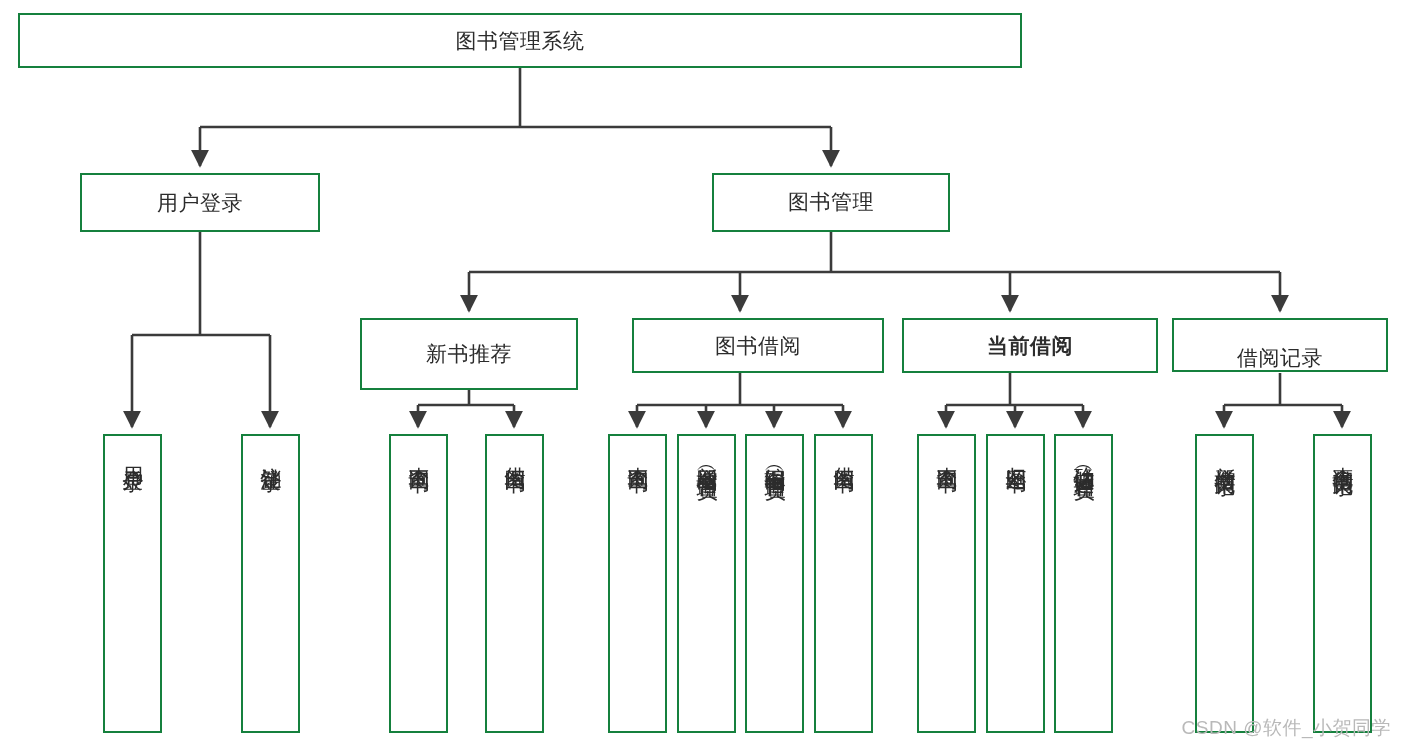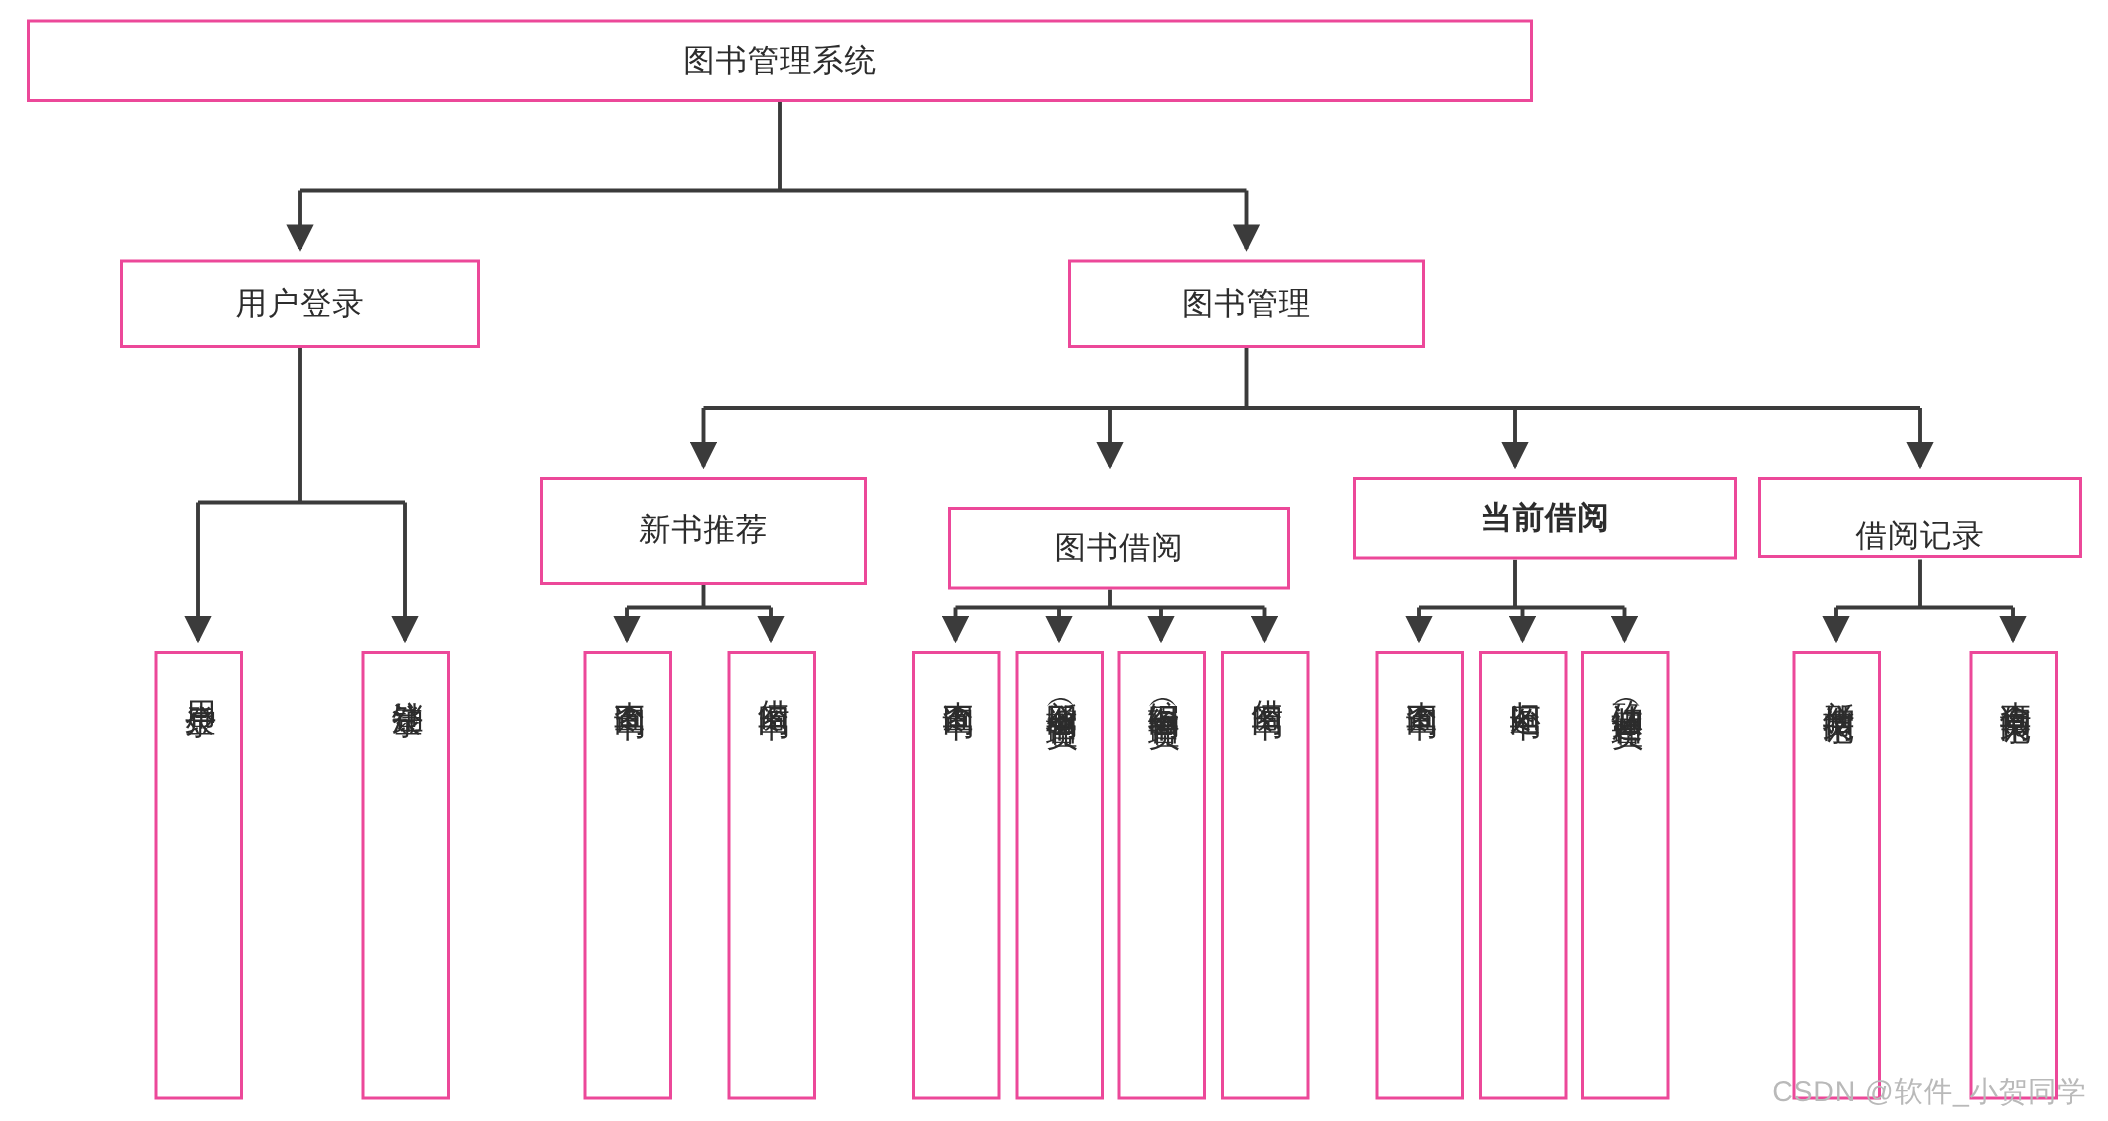--- a/index.html
+++ b/index.html
@@ -24,21 +24,21 @@
     left: 0;
     top: 0;
     width: 1405px;
     height: 747px;
     pointer-events: none;
   }
   .node {
     position: absolute;
     box-sizing: border-box;
     background: #ffffff;
-    border: 2px solid #ec4899;
+    border: 2px solid #15803d;
     display: flex;
     align-items: center;
     justify-content: center;
     text-align: center;
     z-index: 2;
   }
   .node .label {
     font-size: 21px;
     line-height: 1.12;
     letter-spacing: 0.5px;
@@ -137,21 +137,21 @@
   <div class="node horiz" id="node-l2-0" style="left: 80px; top: 173px; width: 240px; height: 59px;">
     <span class="label">用户登录</span>
   </div>
   <div class="node horiz" id="node-l2-1" style="left: 712px; top: 173px; width: 238px; height: 59px; font-family: Liberation Serif, serif;">
     <span class="label">图书管理</span>
   </div>
 
   <div class="node horiz" id="node-l3-0" style="left: 360px; top: 318px; width: 218px; height: 72px;">
     <span class="label">新书推荐</span>
   </div>
-  <div class="node horiz" id="node-l3-1" style="left: 632px; top: 318px; width: 228px; height: 55px; margin-top: 20px;">
+  <div class="node horiz" id="node-l3-1" style="left: 632px; top: 318px; width: 252px; height: 55px;">
     <span class="label">图书借阅</span>
   </div>
   <div class="node horiz" id="node-l3-2" style="left: 902px; top: 318px; width: 256px; height: 55px; font-weight: bold;">
     <span class="label">当前借阅</span>
   </div>
   <div class="node horiz" id="node-l3-3" style="left: 1172px; top: 318px; width: 216px; height: 54px; align-items: flex-end;">
     <span class="label">借阅记录</span>
   </div>
 
   <div class="node leaf" id="node-leaf-0" style="left: 103px; top: 434px; width: 59px; height: 299px;">

